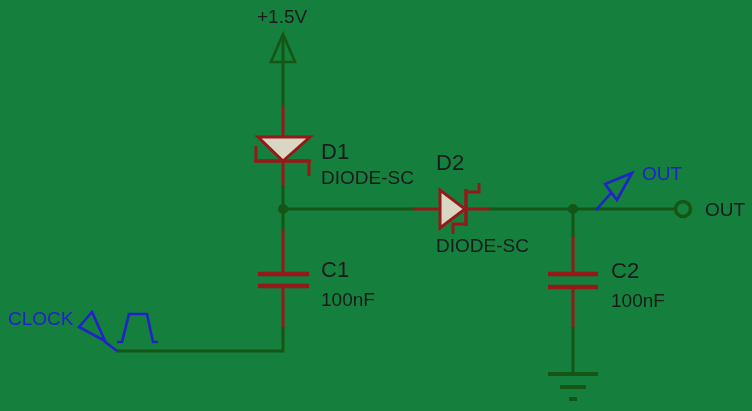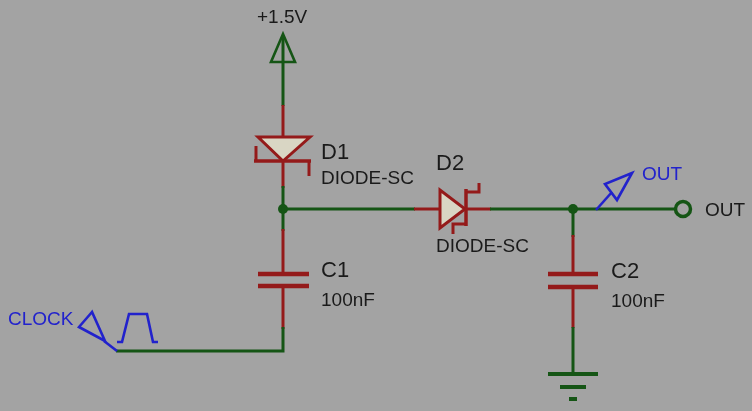--- a/index.html
+++ b/index.html
@@ -3,21 +3,21 @@
 <meta charset="utf-8">
 <style>
   html, body {
     margin: 0;
     padding: 0;
   }
   #stage {
     position: relative;
     width: 752px;
     height: 411px;
-    background: #a3a3a3;
+    background: #15803d;
     overflow: hidden;
     font-family: "Liberation Sans", sans-serif;
   }
   svg { display: block; }
   text {
     font-family: "Liberation Sans", sans-serif;
     fill: #1a1a1a;
   }
   .ref-label   { font-size: 22px; }
   .value-label { font-size: 19px; }

